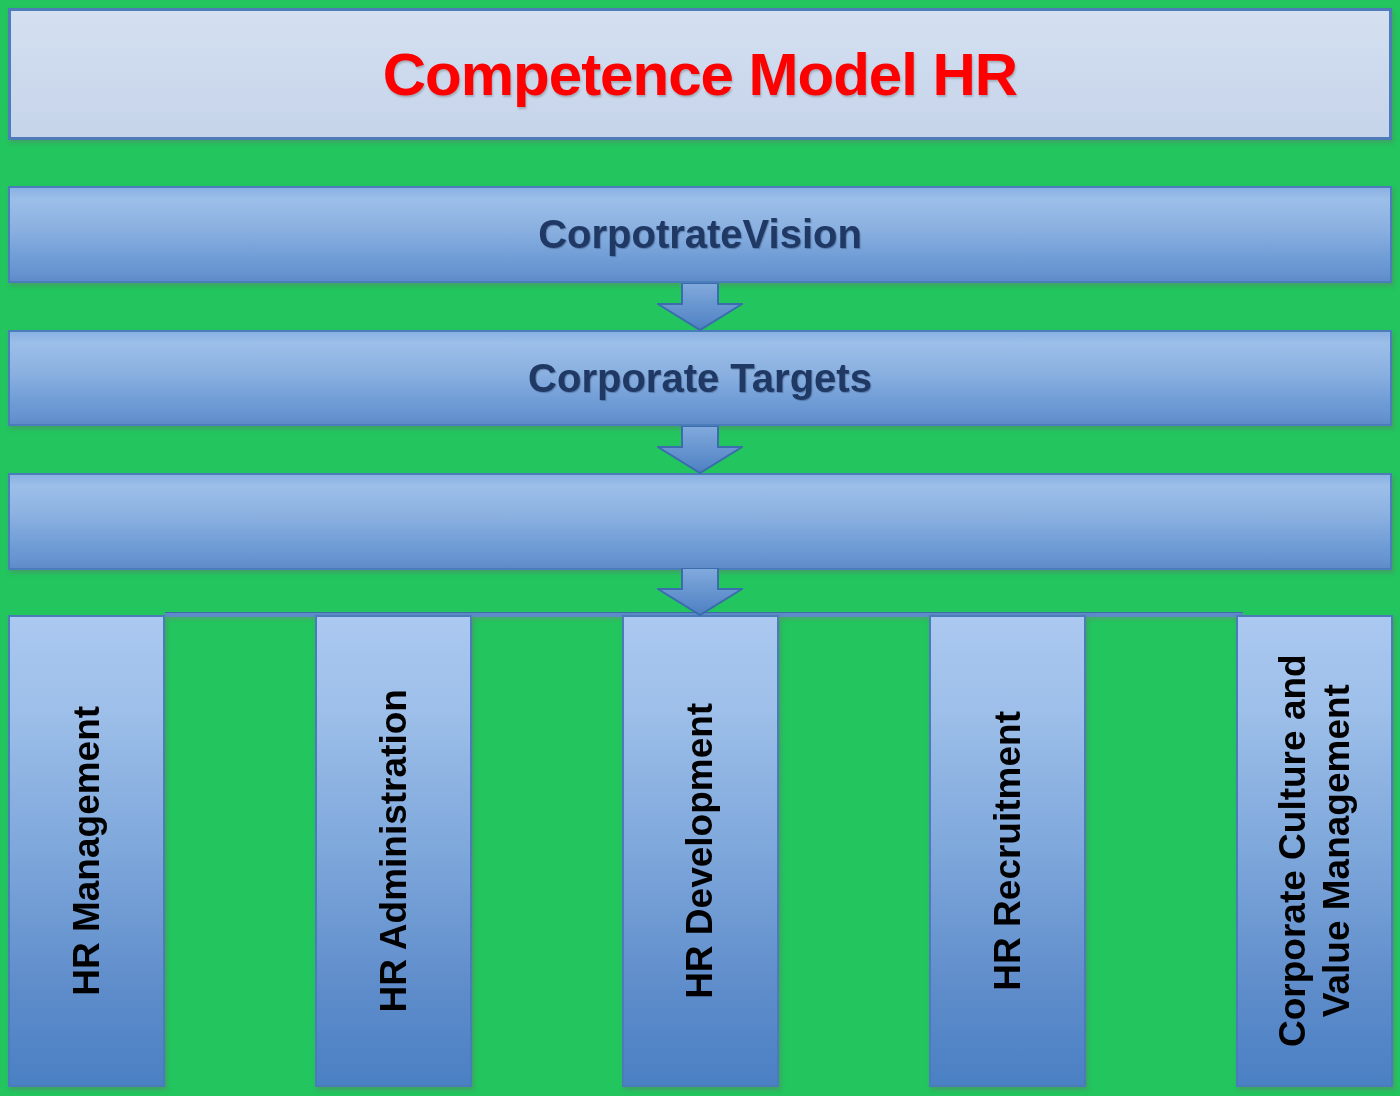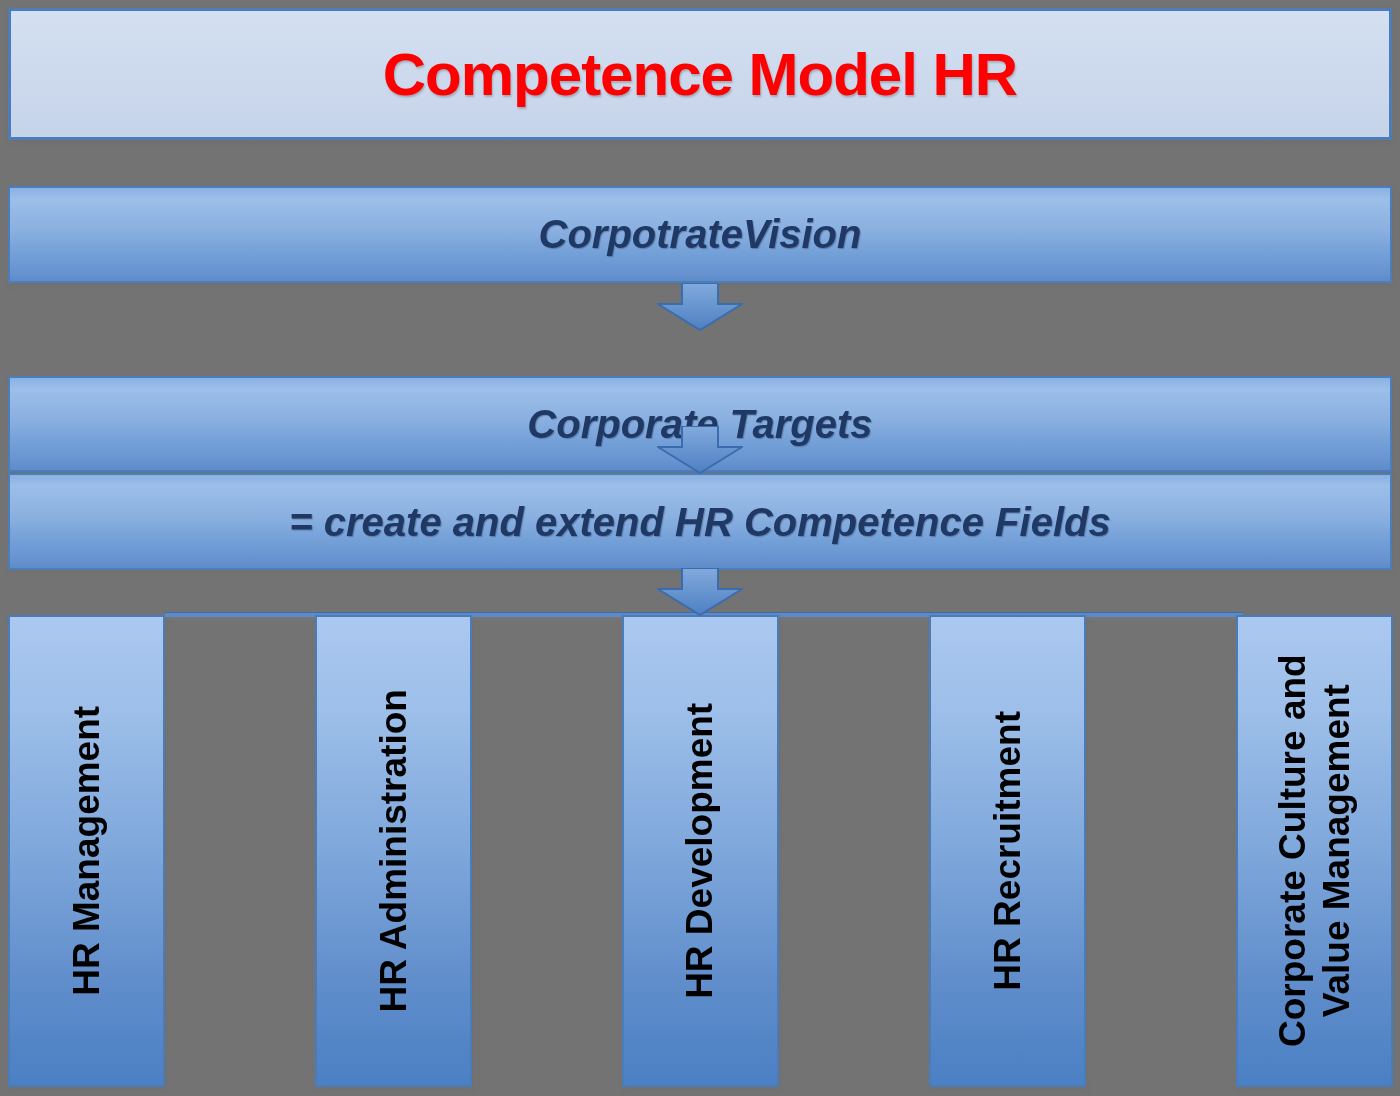--- a/index.html
+++ b/index.html
@@ -1,18 +1,18 @@
 <!DOCTYPE html>
 <html><head>
 <meta charset="utf-8">
 <style>
   * { margin:0; padding:0; box-sizing:border-box; }
   body { background:#ffffff; font-family:"Liberation Sans","DejaVu Sans",sans-serif; }
   .stage{
-    position:relative; width:1400px; height:1096px; background:#737373; overflow:hidden;
+    position:relative; width:1400px; height:1096px; background:#22c55e; overflow:hidden;
   }
   
   .banner{
     position:absolute; left:8px; top:8px; width:1384px; height:132px;
     background:linear-gradient(180deg,#d4e0f1 0%,#ccd9ed 55%,#c6d4ea 100%);
     border:3px solid #4e7cb8;
     box-shadow:2px 3px 4px rgba(110,110,110,.35);
     display:flex; align-items:center; justify-content:center;
   }
   .banner .title-text{
@@ -22,24 +22,23 @@
   }
   
   .bar{
     position:absolute; left:8px; width:1384px;
     background:linear-gradient(180deg,#8ab1e3 0%,#9cbfe9 12%,#8ab0e0 45%,#74a0d8 70%,#6693cf 92%,#5e8bc9 100%);
     border:2px solid #4b7dbb;
     box-shadow:2px 3px 4px rgba(110,110,110,.4);
     display:flex; flex-direction:column; align-items:center; justify-content:center;
     color:#1f3864; font-weight:bold; font-size:40px; text-align:center;
     text-shadow:1px 1px 1px rgba(10,25,60,.3);
-    font-style:italic;
   }
   .bar-vision{ top:186px; height:97px; }
-  .bar-targets{ top:330px; height:96px;margin-top:46px; }
+  .bar-targets{ top:330px; height:96px; }
   .bar-hr-targets{ top:473px; height:97px; line-height:48px; }
   .bar span{ display:block; white-space:nowrap; }
   
   .arrow{
     position:absolute; left:657px; width:86px; height:48px; z-index:5;
   }
   .arrow-1{ top:283px; }
   .arrow-2{ top:426px; }
   .arrow-3{ top:568px; }
   
@@ -101,21 +100,20 @@
     <defs>
       <linearGradient id="ag2" x1="0" y1="0" x2="0" y2="1">
         <stop offset="0" stop-color="#82aadd"></stop>
           <stop offset="1" stop-color="#4d80c2"></stop>
       </linearGradient>
     </defs>
     <polygon points="25,0 61,0 61,21 85,21 43,47 1,21 25,21" fill="url(#ag2)" stroke="#3a6cae" stroke-width="2"></polygon>
   </svg>
 
   <div class="bar bar-hr-targets">
-    <span>= create and extend HR Competence Fields</span>
   </div>
 
   <svg class="arrow arrow-3" viewBox="0 0 86 48" aria-hidden="true">
     <defs>
       <linearGradient id="ag3" x1="0" y1="0" x2="0" y2="1">
         <stop offset="0" stop-color="#82aadd"></stop>
           <stop offset="1" stop-color="#4d80c2"></stop>
       </linearGradient>
     </defs>
     <polygon points="25,0 61,0 61,21 85,21 43,47 1,21 25,21" fill="url(#ag3)" stroke="#3a6cae" stroke-width="2"></polygon>

